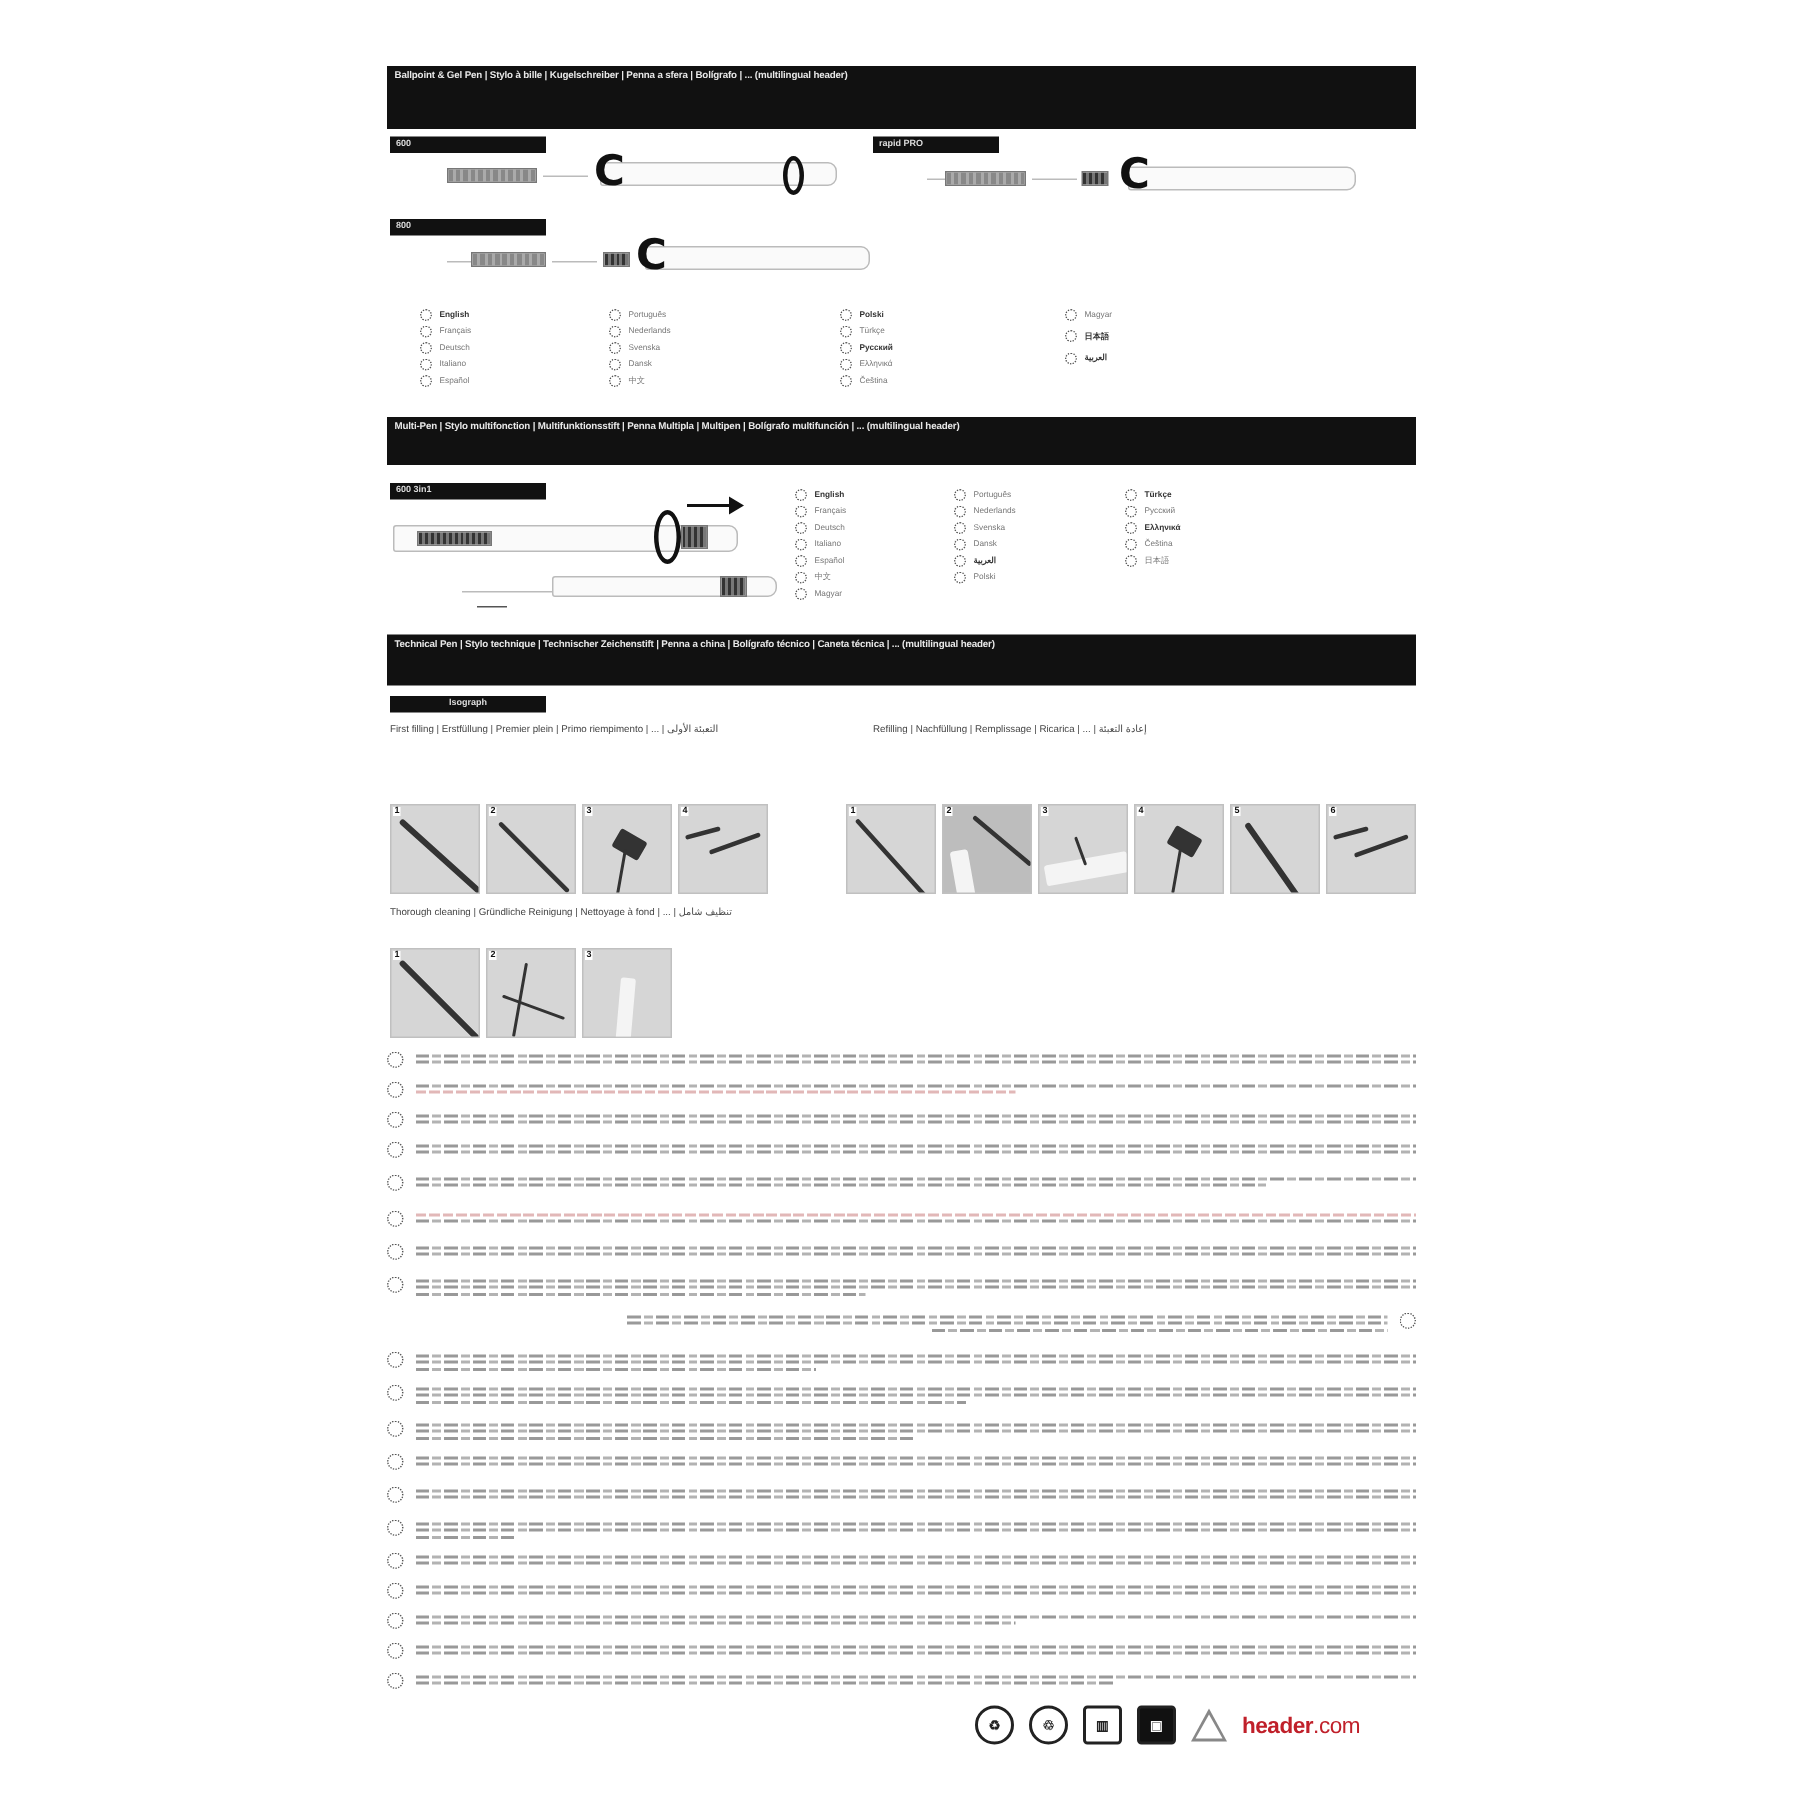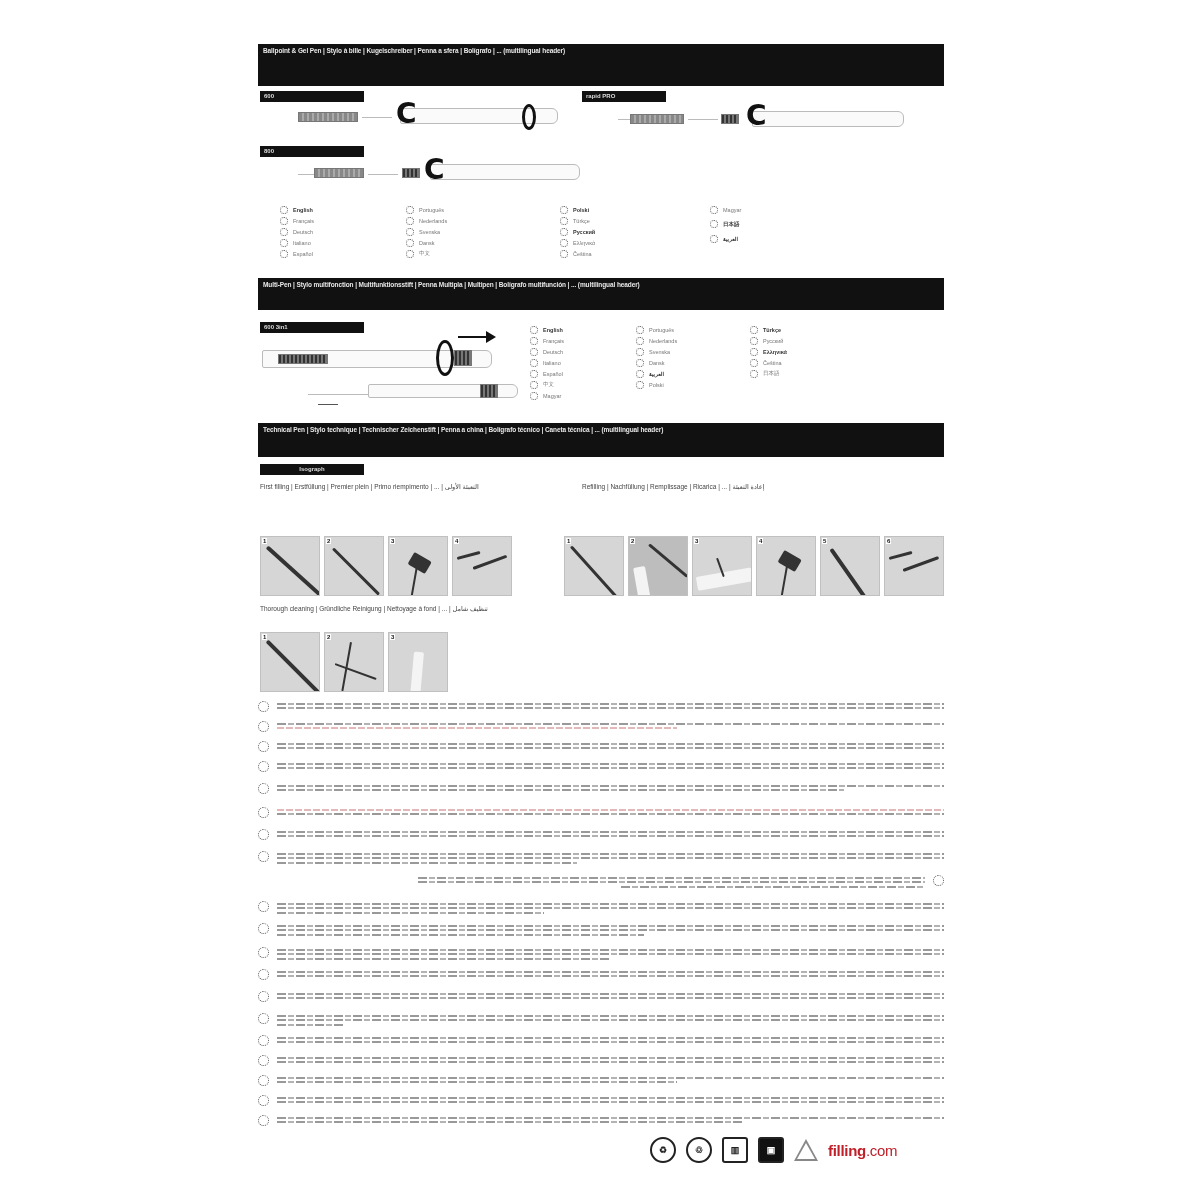--- a/index.html
+++ b/index.html
@@ -491,14 +491,14 @@
       </div>
   </div>
 </div>
 
 <div class="footer">
   <div class="ficon">♻</div>
   <div class="ficon">♲</div>
   <div class="ficon box">▥</div>
   <div class="ficon boxdark">▣</div>
   <div class="tri"></div>
-  <div class="brand"><span>filling</span><span class="dotcom">.com</span></div>
+  <div class="brand"><span>header</span><span class="dotcom">.com</span></div>
 </div>
 
 </body></html>

